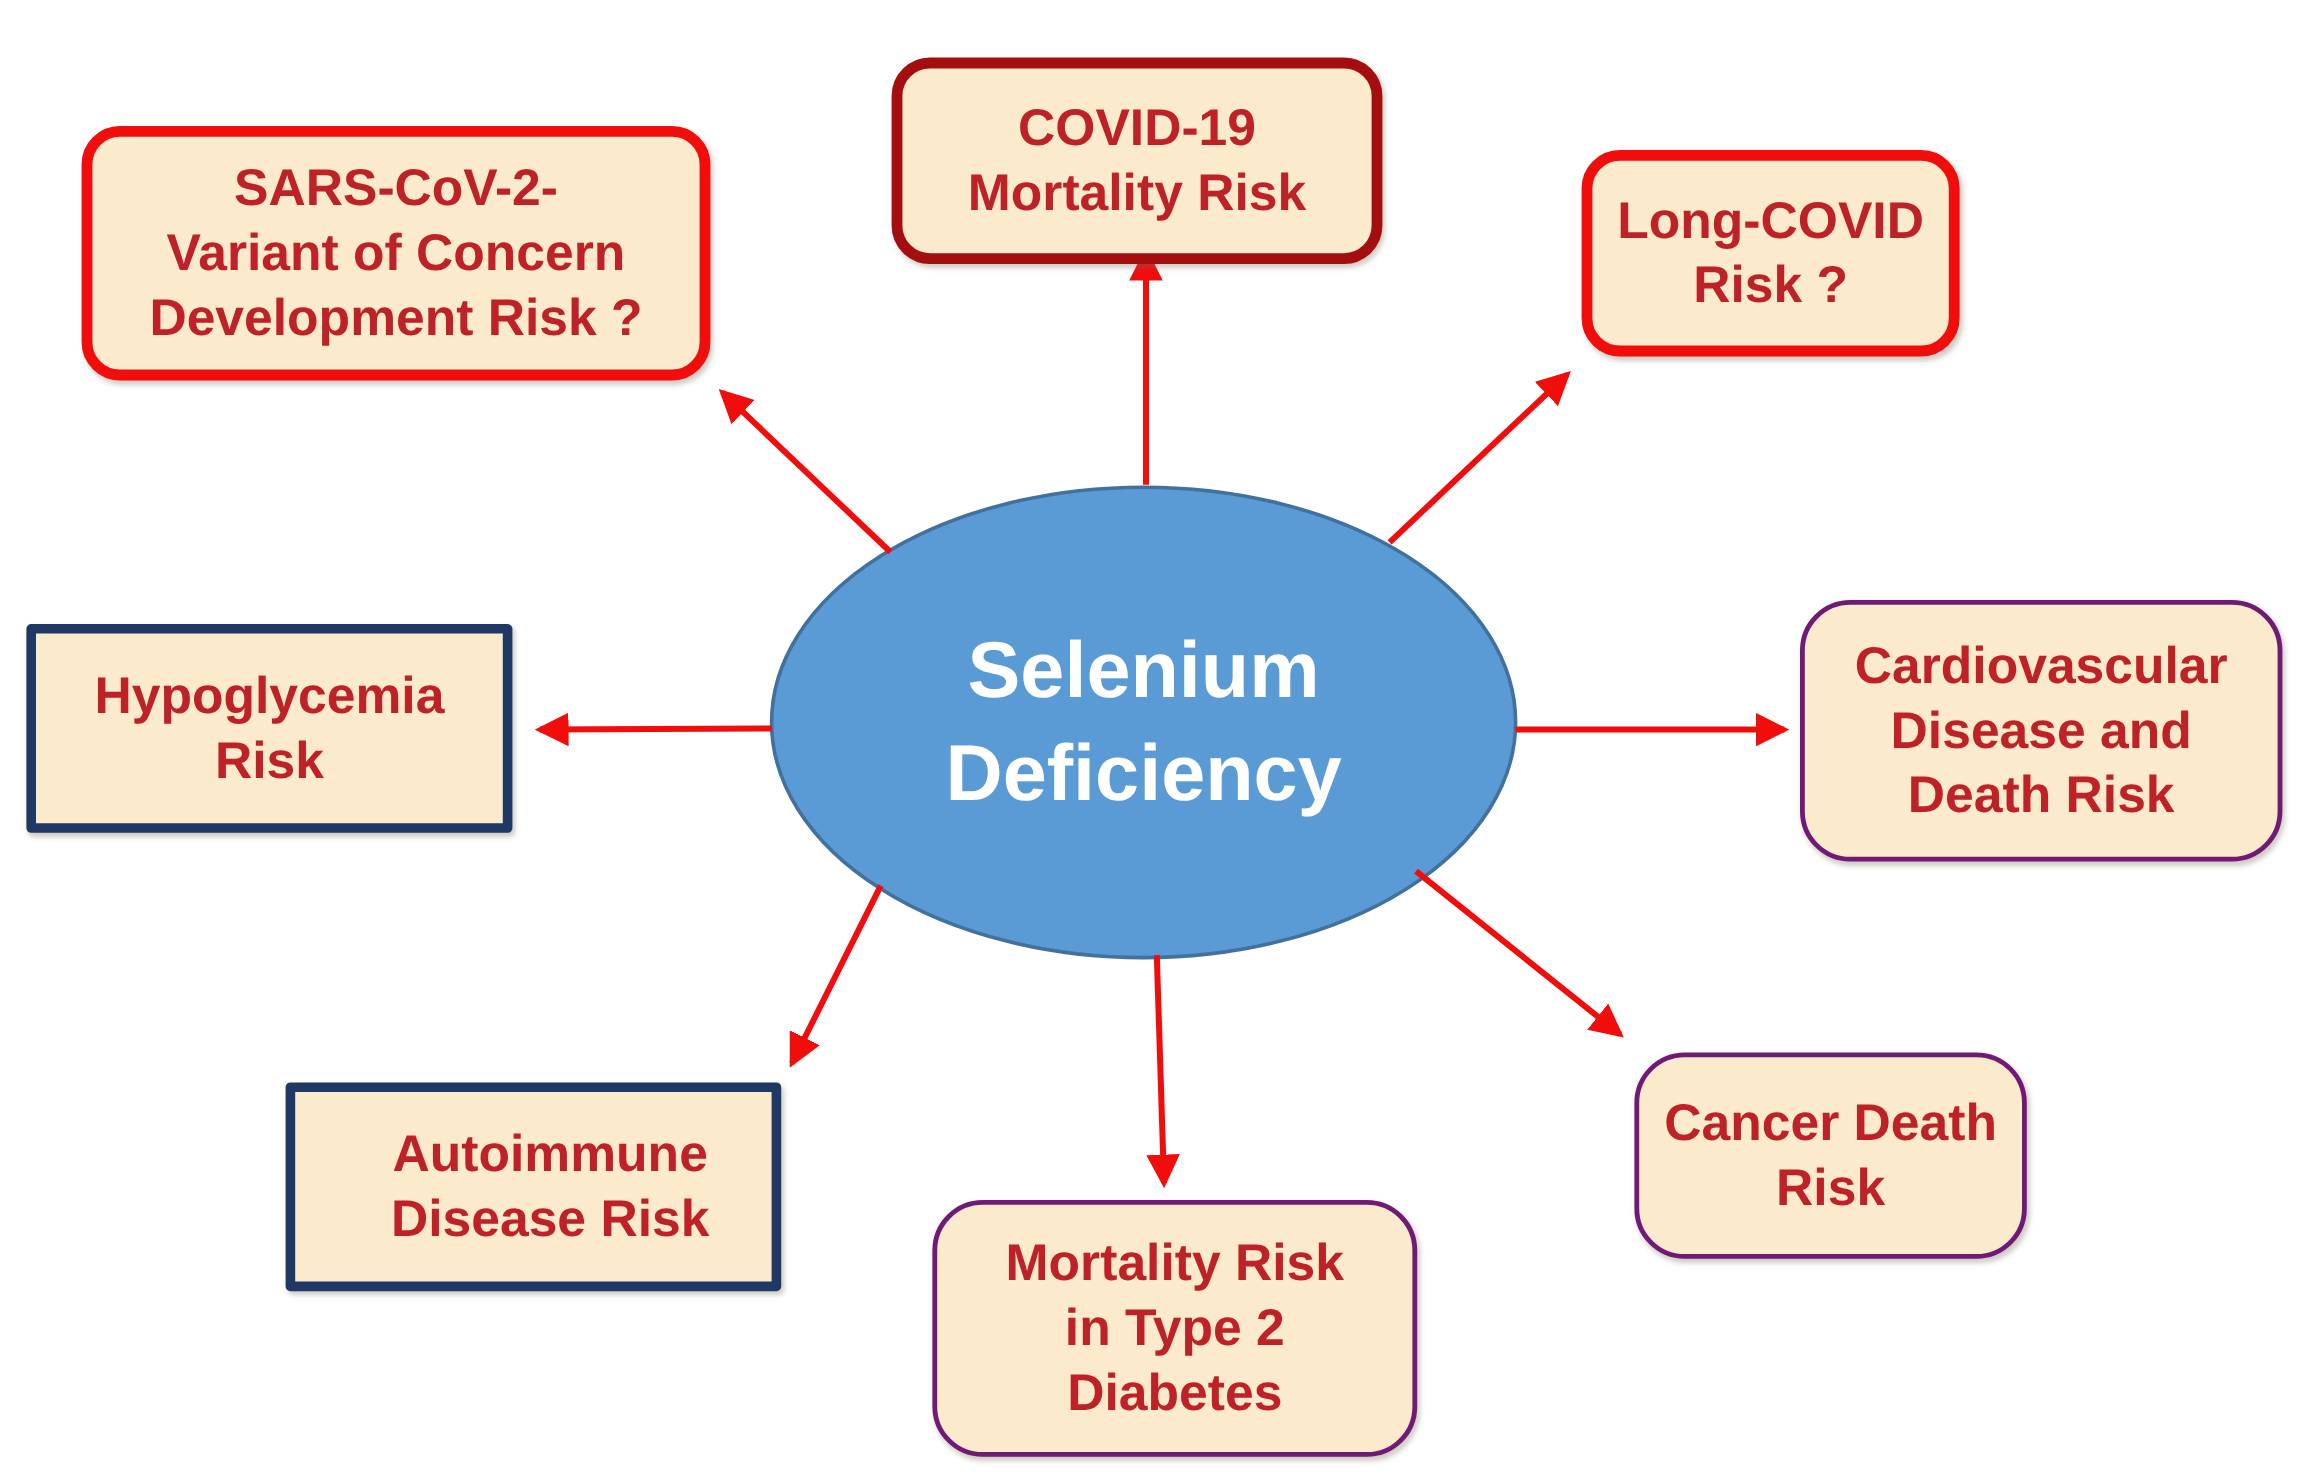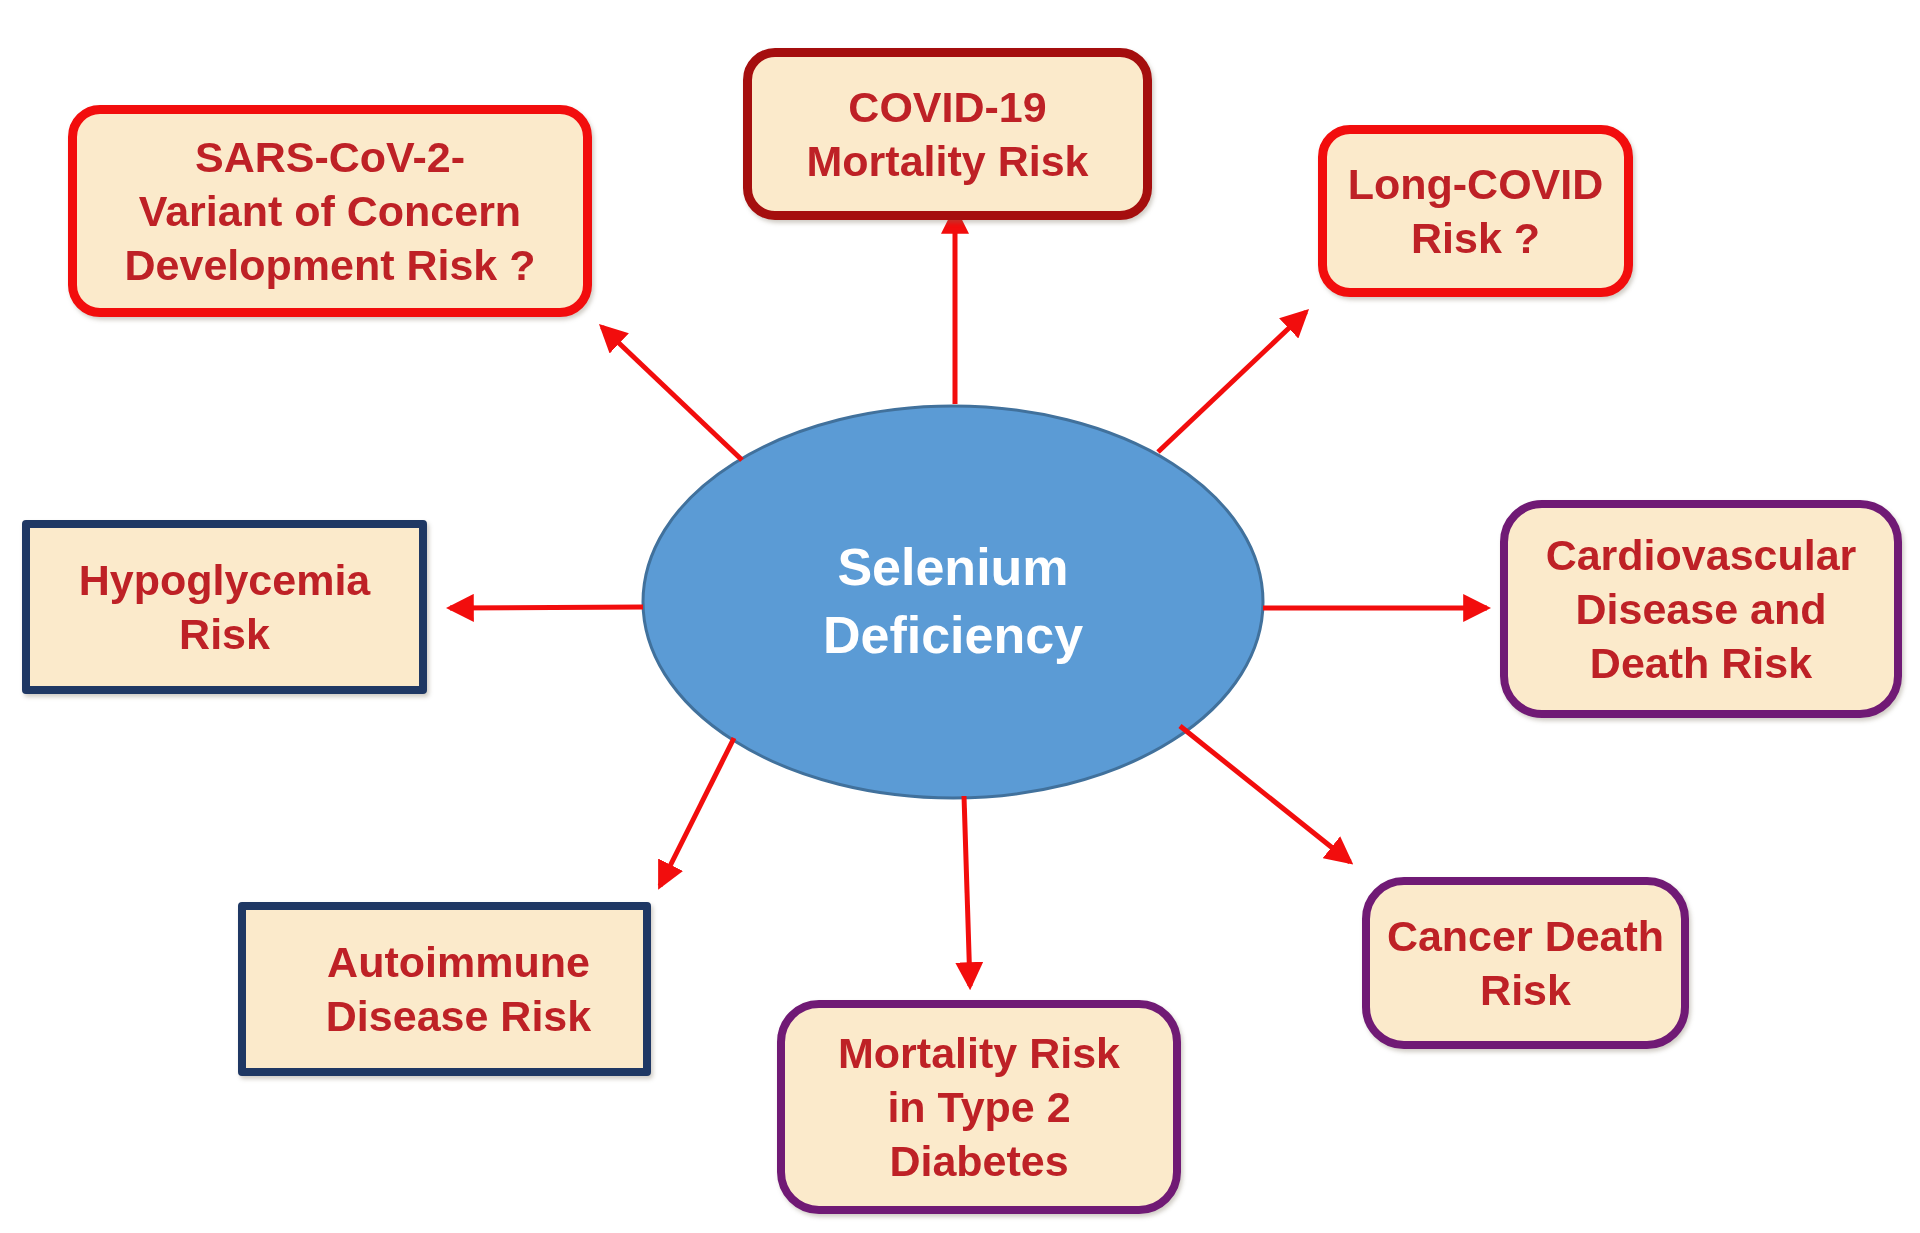--- a/index.html
+++ b/index.html
@@ -31,32 +31,32 @@
     white-space: pre-line;
     color: #BE2126;
     font-size: 43px;
     font-weight: 600;
     line-height: 1.26;
     box-shadow: 2px 3px 4px rgba(120,110,90,0.35);
   }
   .border-bright-red { border: 9px solid #F20D0D; border-radius: 32px; }
   .border-dark-red   { border: 9px solid #A50E0E; border-radius: 32px; margin-top: 25px; }
   .border-navy       { border: 8px solid #1F3864; border-radius: 4px; }
-  .border-purple     { border: 8px solid #701a75; border-radius: 42px; }
+  .border-purple     { border: 4px solid #701a75; border-radius: 42px; }
   #center-label {
     position: absolute;
     left: 643px; top: 407px;
     width: 620px; height: 390px;
     display: flex;
     align-items: center;
     justify-content: center;
     text-align: center;
     white-space: pre-line;
     color: #ffffff;
-    font-size: 52px;
+    font-size: 66px;
     font-weight: 700;
     line-height: 1.3;
     pointer-events: none;
   }
 </style>
 </head>
 <body>
 
 <div id="canvas">
 

